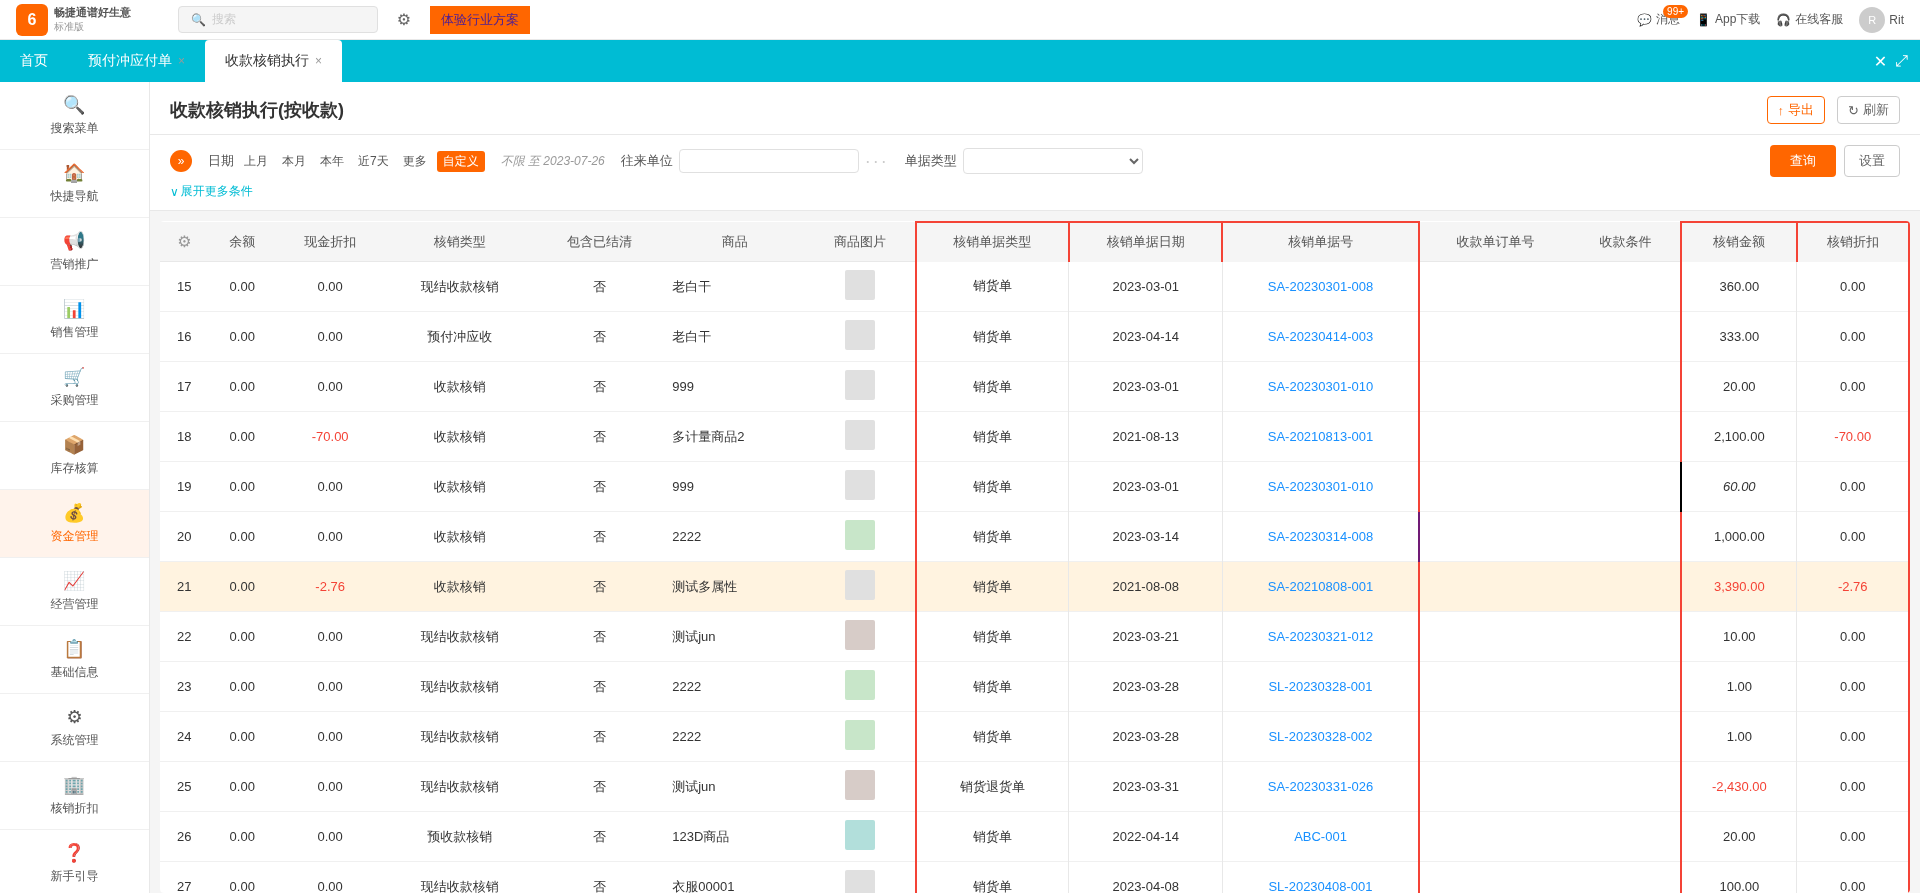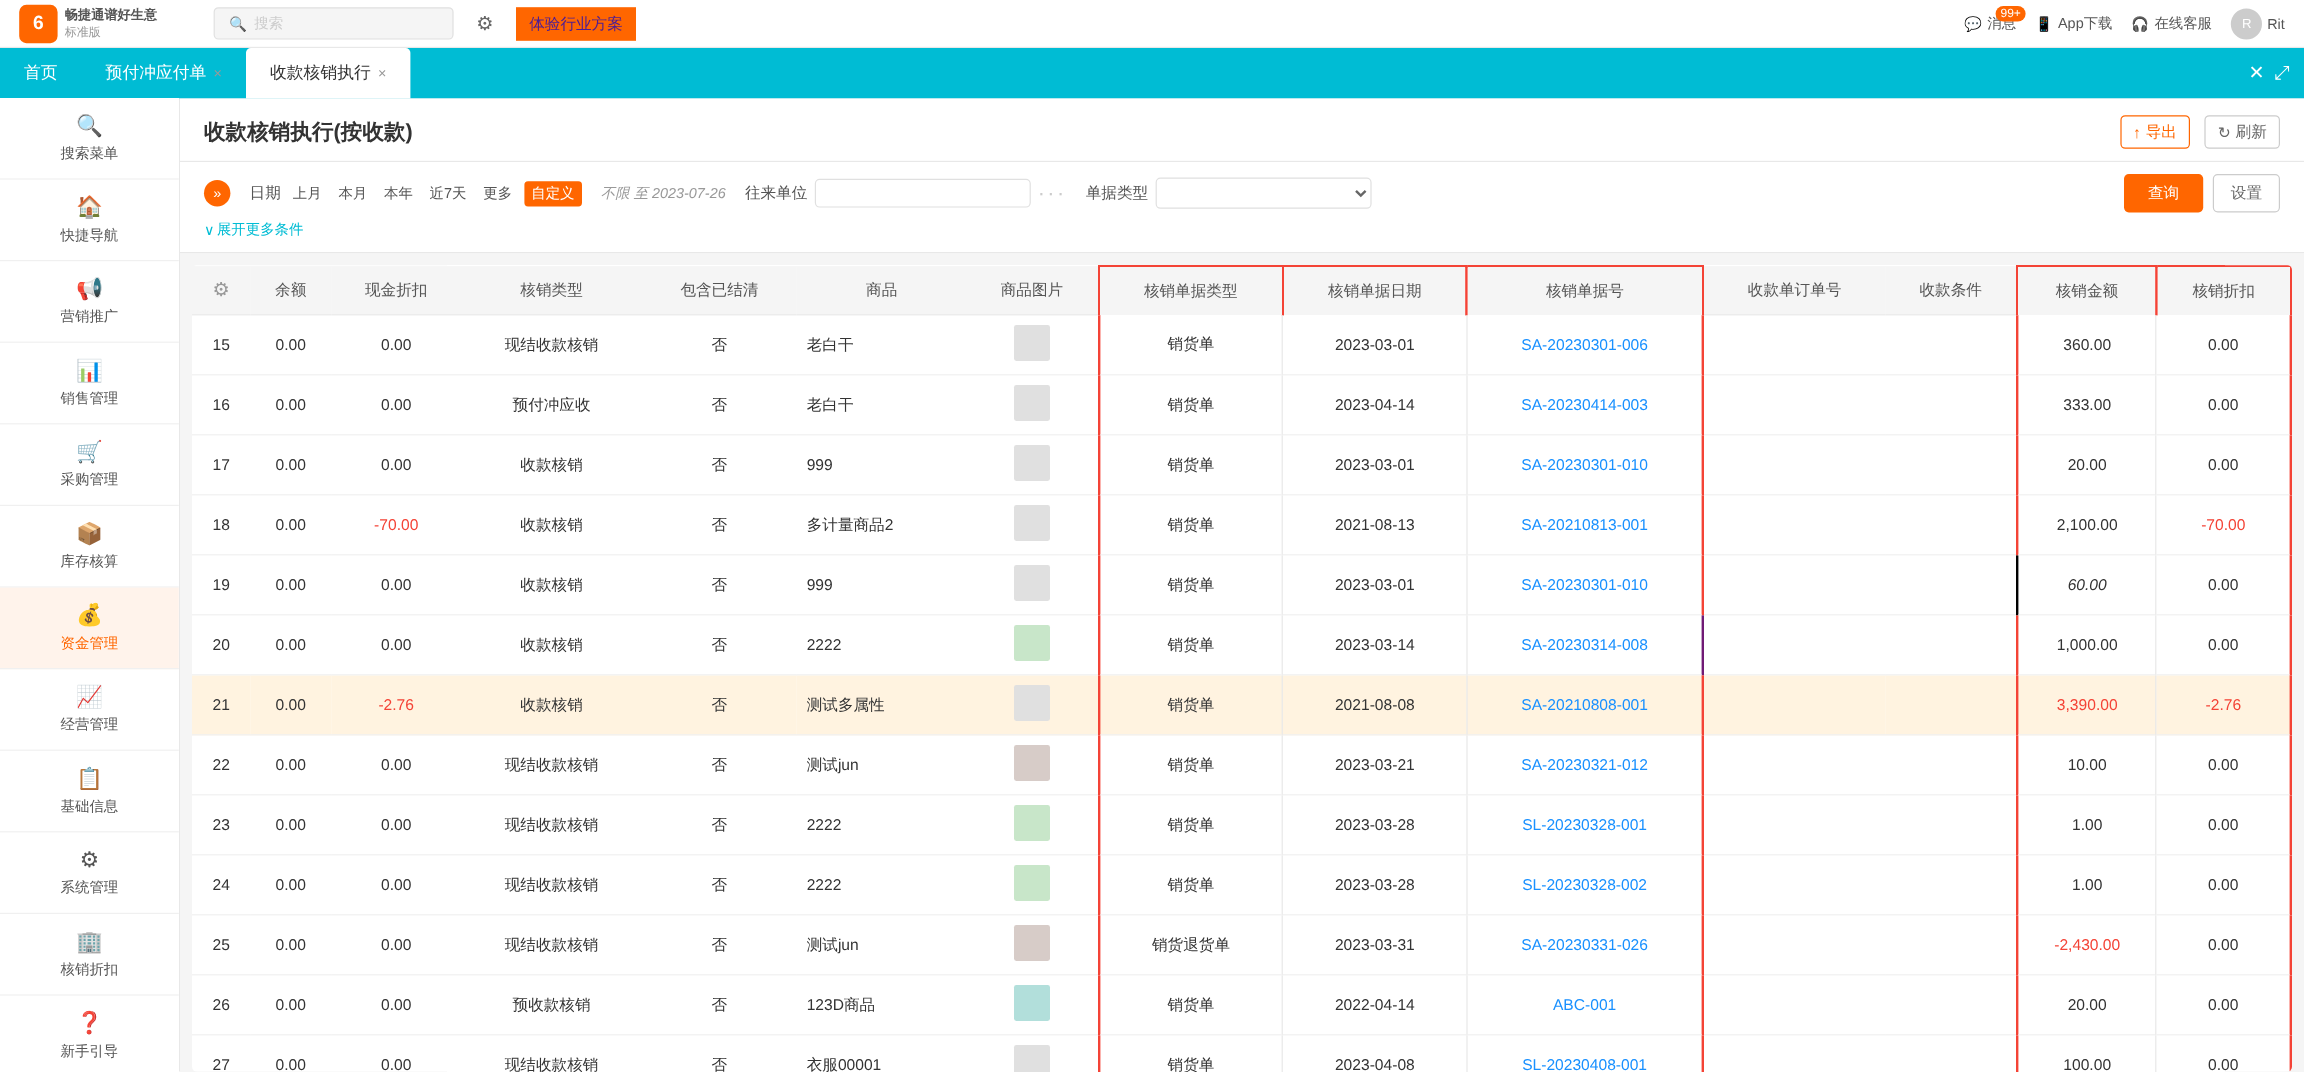--- a/index.html
+++ b/index.html
@@ -275,21 +275,21 @@
         <tr>
       <td>15</td>
       <td>0.00</td>
       <td class="">0.00</td>
       <td>现结收款核销</td>
       <td>否</td>
       <td class="text-left">老白干</td>
       <td><span class="col-img col-img-gray"></span></td>
       <td style="border-left:2px solid #f44336;border-right:1px solid #e8e8e8;">销货单</td>
       <td style="border-right:1px solid #e8e8e8;">2023-03-01</td>
-      <td class="link" style="border-right:2px solid #f44336;">SA-20230301-006</td>
+      <td class="link" style="border-right:2px solid #f44336;">SA-20230301-008</td>
       <td></td>
       <td></td>
       <td class="" style="border-left:2px solid #f44336;border-right:1px solid #e8e8e8;">360.00</td>
       <td class="" style="border-right:2px solid #f44336;">0.00</td>
     </tr>
             <tr>
       <td>16</td>
       <td>0.00</td>
       <td class="">0.00</td>
       <td>预付冲应收</td>

